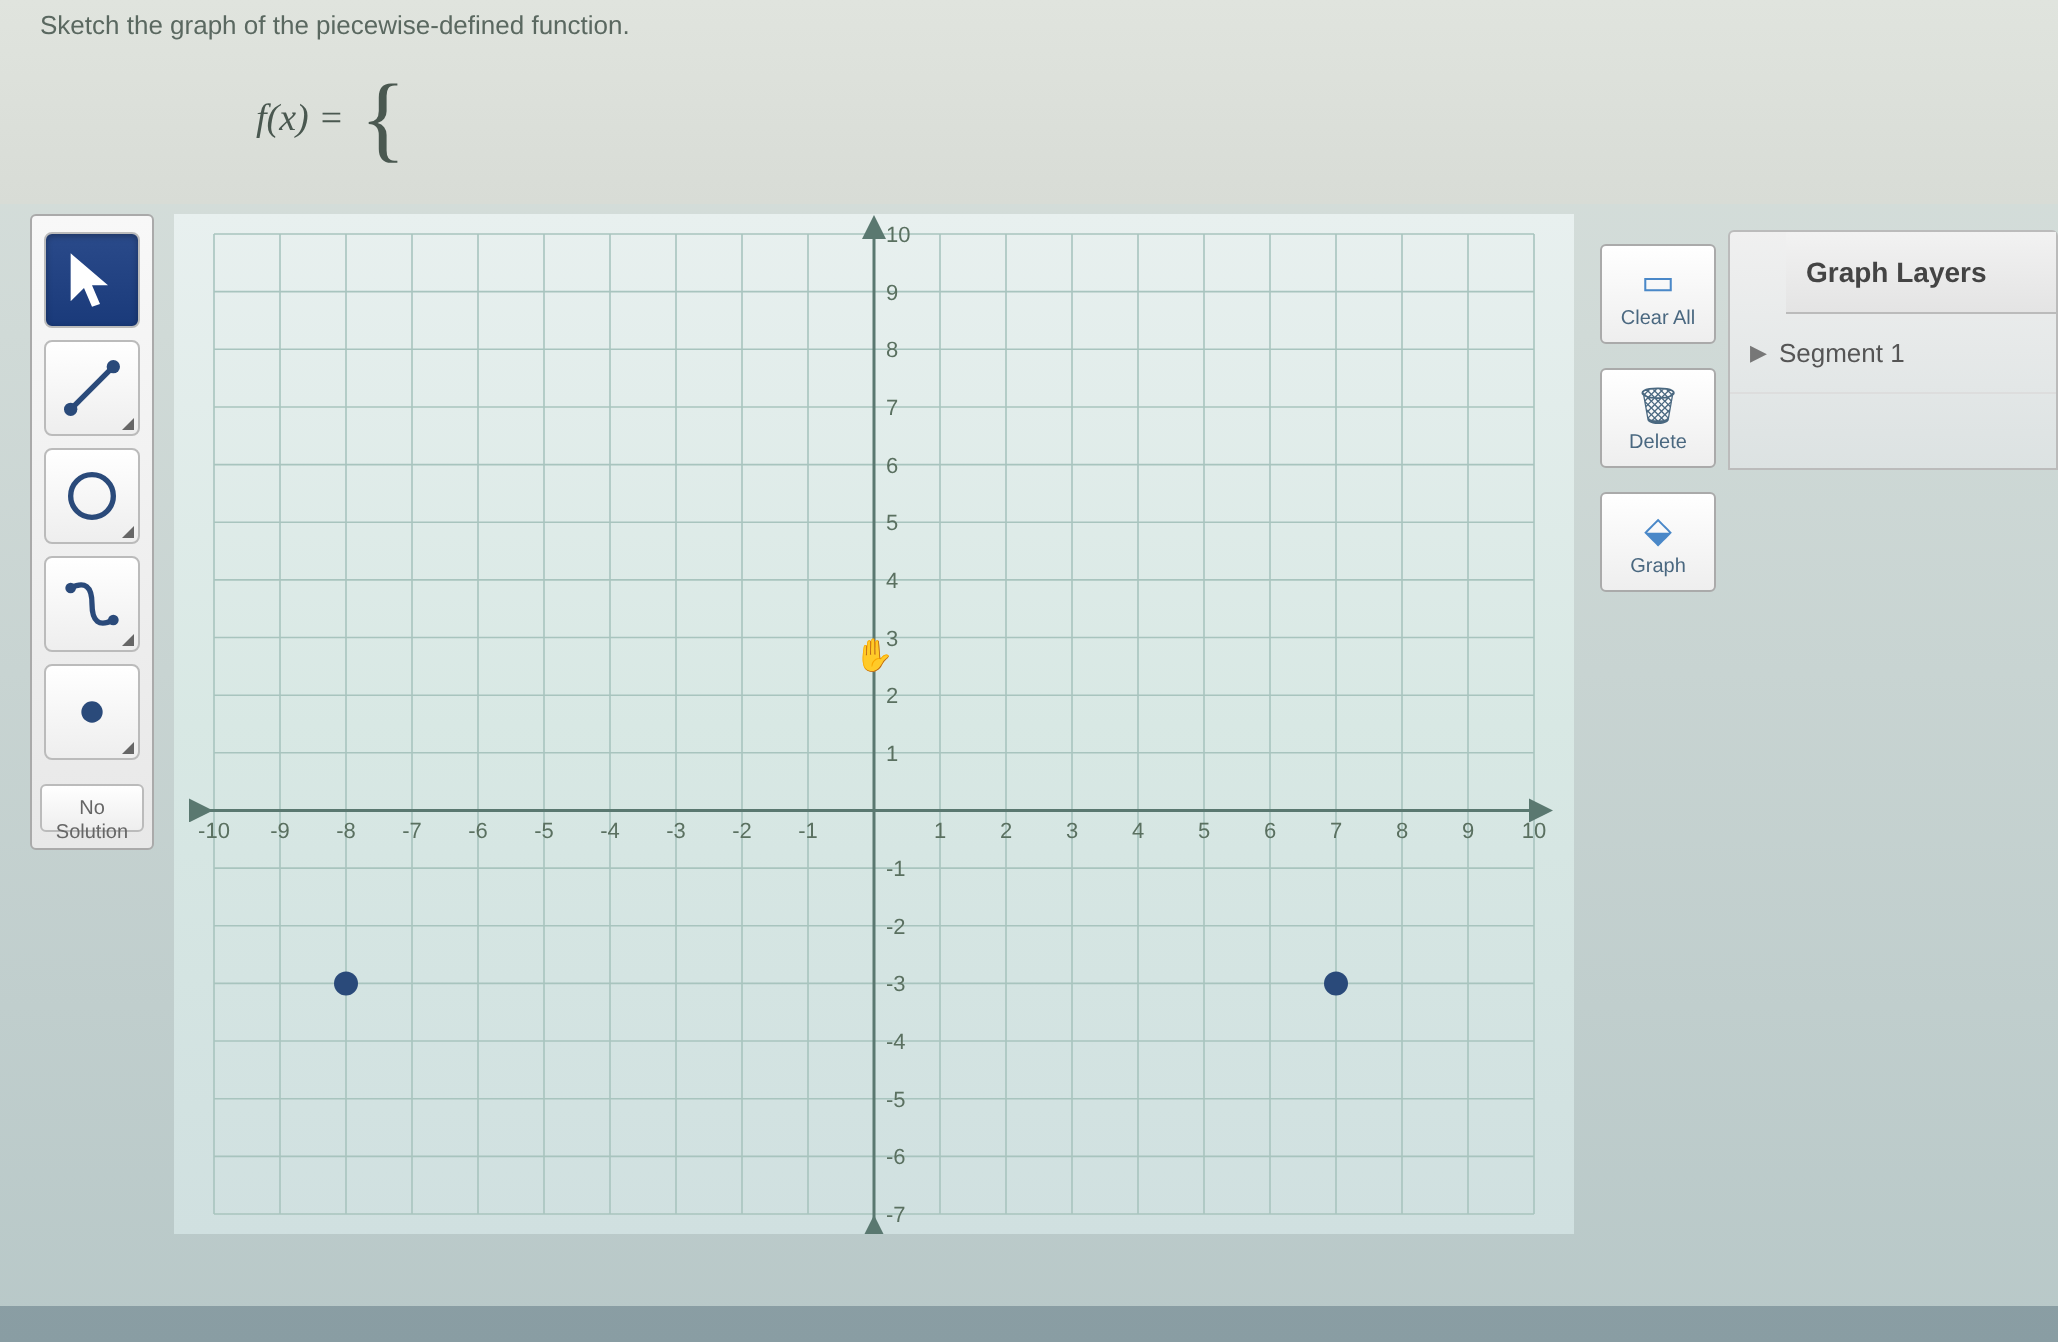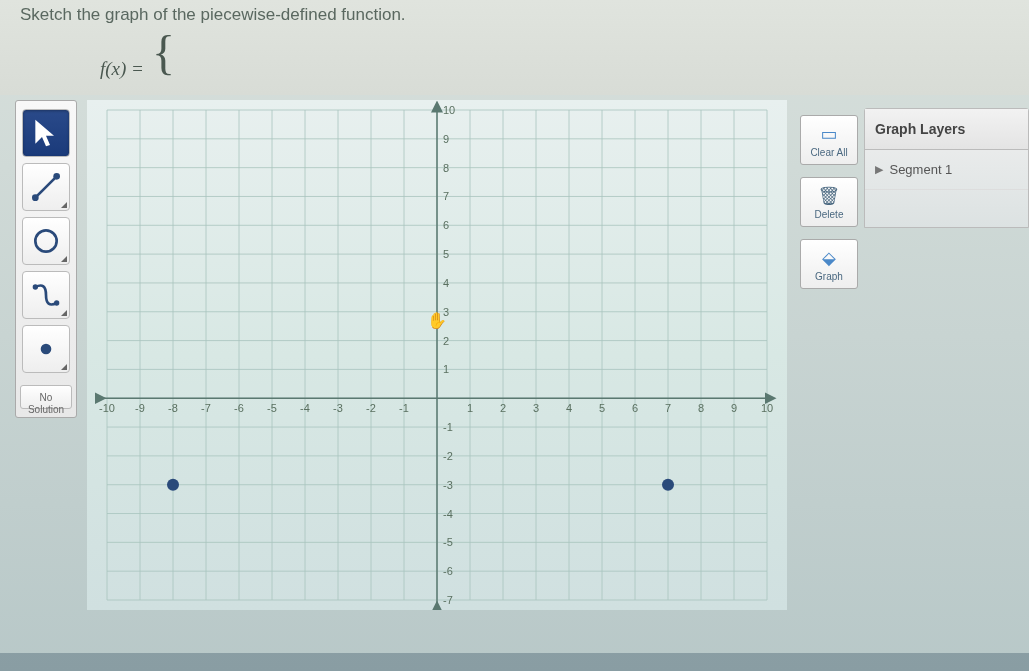--- a/index.html
+++ b/index.html
@@ -9,32 +9,32 @@
       width: 1029px;
       height: 671px;
       overflow: hidden;
       position: relative;
     }
     .question-area {
       padding: 5px 20px 15px 20px;
       background: linear-gradient(180deg, #e0e4de 0%, #d8dcd6 100%);
     }
     .question-text {
-      font-size: 17px;
+      font-size: 13px;
       color: #5a6860;
-      margin-bottom: 0;
+      margin-bottom: 12px;
     }
     .equation {
       display: flex;
-      align-items: flex-end;
+      align-items: center;
       font-size: 19px;
       color: #4a5850;
       font-style: italic;
       font-family: Georgia, serif;
-      margin-left: 80px;
+      margin-left: 108px;
     }
     .brace {
       font-size: 48px;
       margin: 0 8px;
       font-style: normal;
     }
     .pieces {
       display: flex;
       flex-direction: column;
       gap: 2px;
@@ -153,20 +153,21 @@
       margin-top: 8px;
       height: 120px;
     }
     .layers-header {
       background: linear-gradient(180deg, #f2f2f2 0%, #e4e4e4 100%);
       border-bottom: 1px solid #bbb;
       padding: 12px 10px;
       font-size: 14px;
       color: #444;
       font-weight: bold;
+      margin-left: 28px;
     }
     .layer-item {
       padding: 12px 10px;
       font-size: 13px;
       color: #555;
       border-bottom: 1px solid #ddd;
       display: flex;
       align-items: center;
       gap: 6px;
     }

